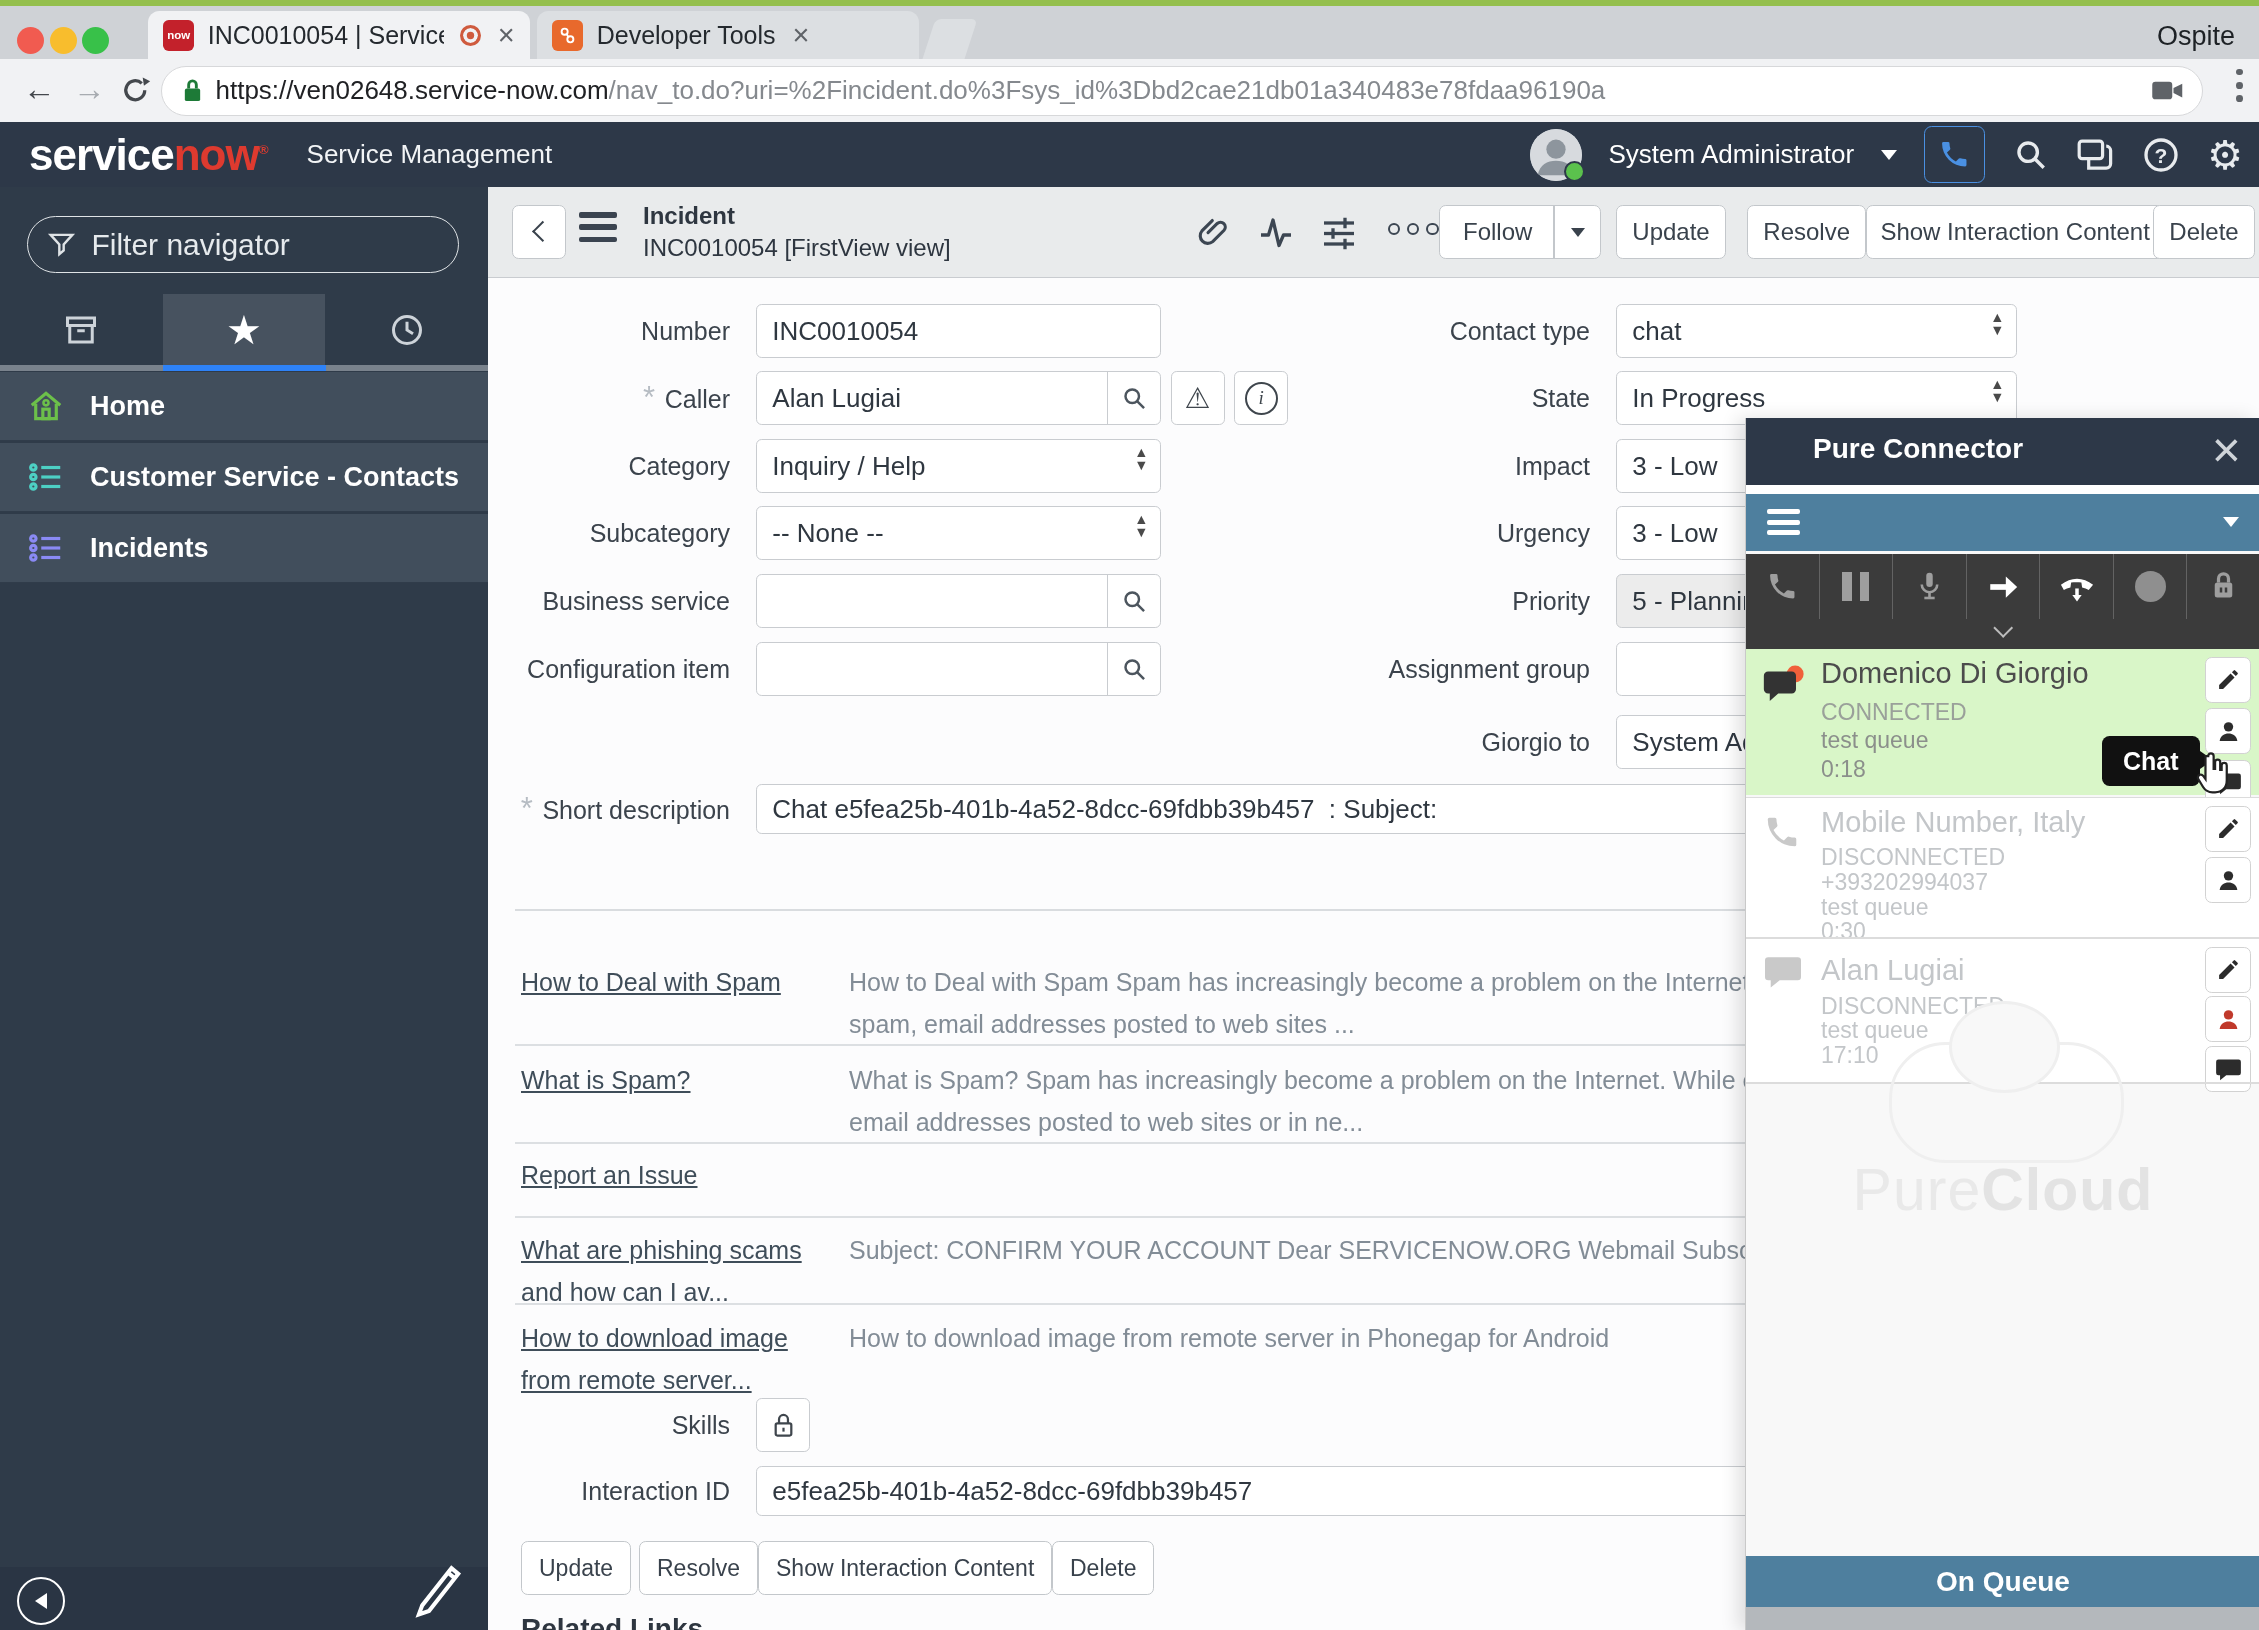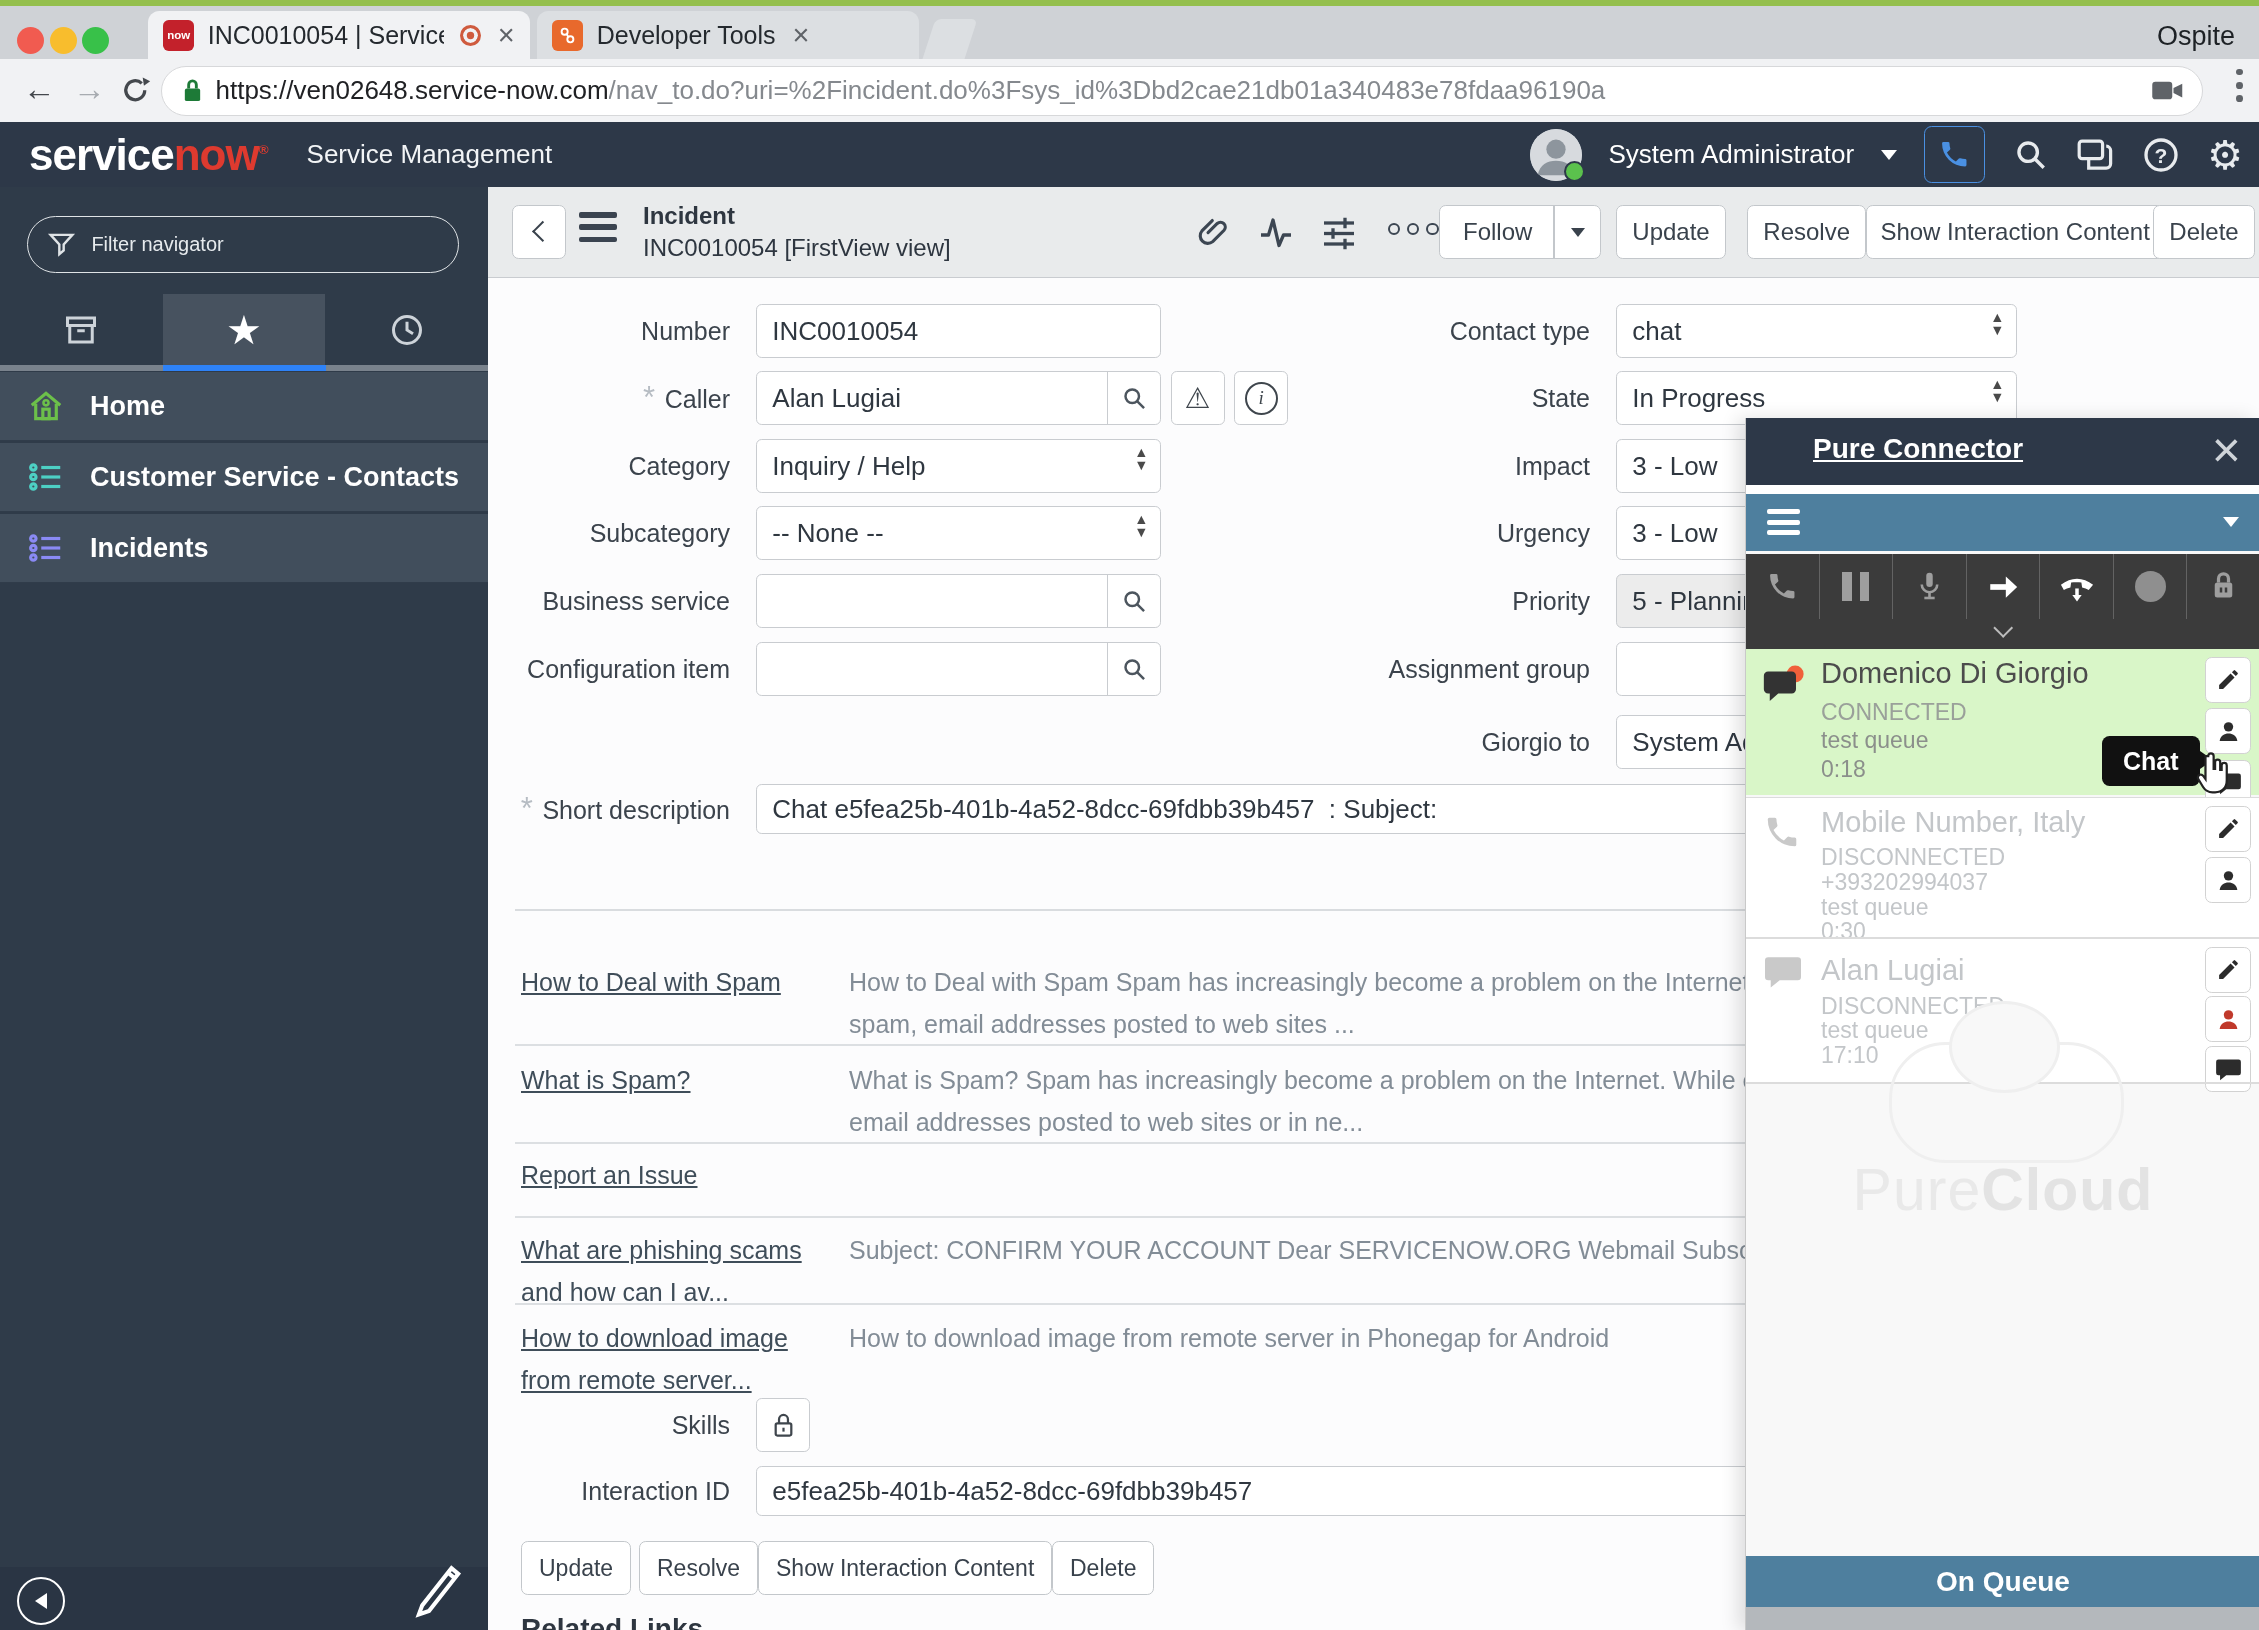--- a/index.html
+++ b/index.html
@@ -42,21 +42,21 @@
   #presence{position:absolute;right:-3.8px;bottom:-1.9px;width:17px;height:17px;border-radius:50%;background:#5bc14d;border:2.9px solid #2d3848;}
   #username{font-size:26px;color:#fff;white-space:nowrap;}
   .caret-down{width:0;height:0;border-left:8.6px solid transparent;border-right:8.6px solid transparent;border-top:10.5px solid #fff;display:inline-block;}
   #phonebtn{width:59px;height:55px;border:1.9px solid #4a90e2;border-radius:7.6px;display:flex;align-items:center;justify-content:center;}
   .hicon{width:38px;height:38px;display:flex;align-items:center;justify-content:center;color:#e8ebee;}
   #gear-glyph{font-size:40px;color:#e8ebee;line-height:1;}
 
   
   #sidebar{left:0;top:187px;width:488px;height:1443px;background:#2f3b49;}
   #filterbox{left:27px;top:29px;width:432px;height:57px;border:1.9px solid #dfe3e6;border-radius:30px;display:flex;align-items:center;padding:0 19px;box-sizing:border-box;background:transparent;}
-  #filterbox input{background:transparent;border:none;outline:none;font-size:20px;color:#f9a8d4;margin-left:13.4px;width:315px;font-family:inherit;}
+  #filterbox input{background:transparent;border:none;outline:none;font-size:30px;color:#f9a8d4;margin-left:13.4px;width:315px;font-family:inherit;}
   #filterbox input::placeholder{color:#e6eaed;opacity:1;}
   #sbtabs{left:0;top:107px;width:488px;height:71px;display:flex;}
   .sbtab{flex:1;display:flex;align-items:center;justify-content:center;color:#cdd3d9;}
   .sbtab.active{background:#47525f;color:#fff;}
   #sbunderline{left:0;top:178px;width:488px;height:5.7px;background:#79828c;}
   #sbunderline i{position:absolute;left:163px;width:163px;height:5.7px;background:#2e82f7;}
   .sbitem{left:0;width:488px;height:69px;background:#414e5c;border-bottom:1.9px solid #303c4a;display:flex;align-items:center;padding-left:27px;box-sizing:border-box;gap:25px;}
   .sbitem span{font-size:27px;color:#fff;font-weight:bold;}
   #sbbottom{left:0;top:1380px;width:488px;height:63px;background:#2a3544;}
   #collapse-circle{left:17px;top:9.6px;width:44px;height:44px;border:2.9px solid #fff;border-radius:50%;display:flex;align-items:center;justify-content:center;}
@@ -98,21 +98,21 @@
   .art-title{left:33px;width:317px;font-size:25px;line-height:42px;color:#3f4d59;text-decoration:underline;}
   .art-line{left:361px;width:946px;font-size:25px;line-height:42px;color:#828c96;white-space:nowrap;overflow:hidden;}
   .art-sep{left:27px;width:1732px;height:1.9px;background:#dcdfe2;}
 
   
   #relatedlinks{left:33px;top:1426px;font-size:28px;font-weight:bold;color:#2e3640;}
 
   
   #panel{left:1745px;top:418px;width:514px;height:1213px;background:#f8f8f8;z-index:50;border-left:1px solid #c9c9c9;box-shadow:-7.6px 0 17px rgba(0,0,0,.12);}
   #pheader{left:0;top:0;width:514px;height:67px;background:#2d3848;}
-  #ptitle{left:67px;top:15.3px;font-size:28px;font-weight:bold;color:#fff;text-decoration:underline;}
+  #ptitle{left:67px;top:15.3px;font-size:28px;font-weight:bold;color:#fff;}
   #pclose{right:19px;top:1.9px;font-size:50px;color:#cfd4d9;font-weight:100;line-height:1.2;}
   #pgap{left:0;top:67px;width:514px;height:9.6px;background:#fff;}
   #tealbar{left:0;top:76px;width:514px;height:57px;background:#4e7f9e;}
   #tealbar .bars{position:absolute;left:21px;top:15.3px;display:flex;flex-direction:column;gap:5.7px;}
   #tealbar .bars i{width:32.5px;height:4.8px;background:#fff;border-radius:1.9px;}
   #tealbar .cd{position:absolute;right:21px;top:23px;}
   #ptoolbar{left:0;top:136px;width:514px;height:65px;background:#3b3b3b;display:flex;}
   .pcell{flex:1;display:flex;align-items:center;justify-content:center;border-right:1.9px solid #636363;color:#9e9e9e;}
   .pcell:last-child{border-right:none;}
   .pcell.white{color:#fff;}

